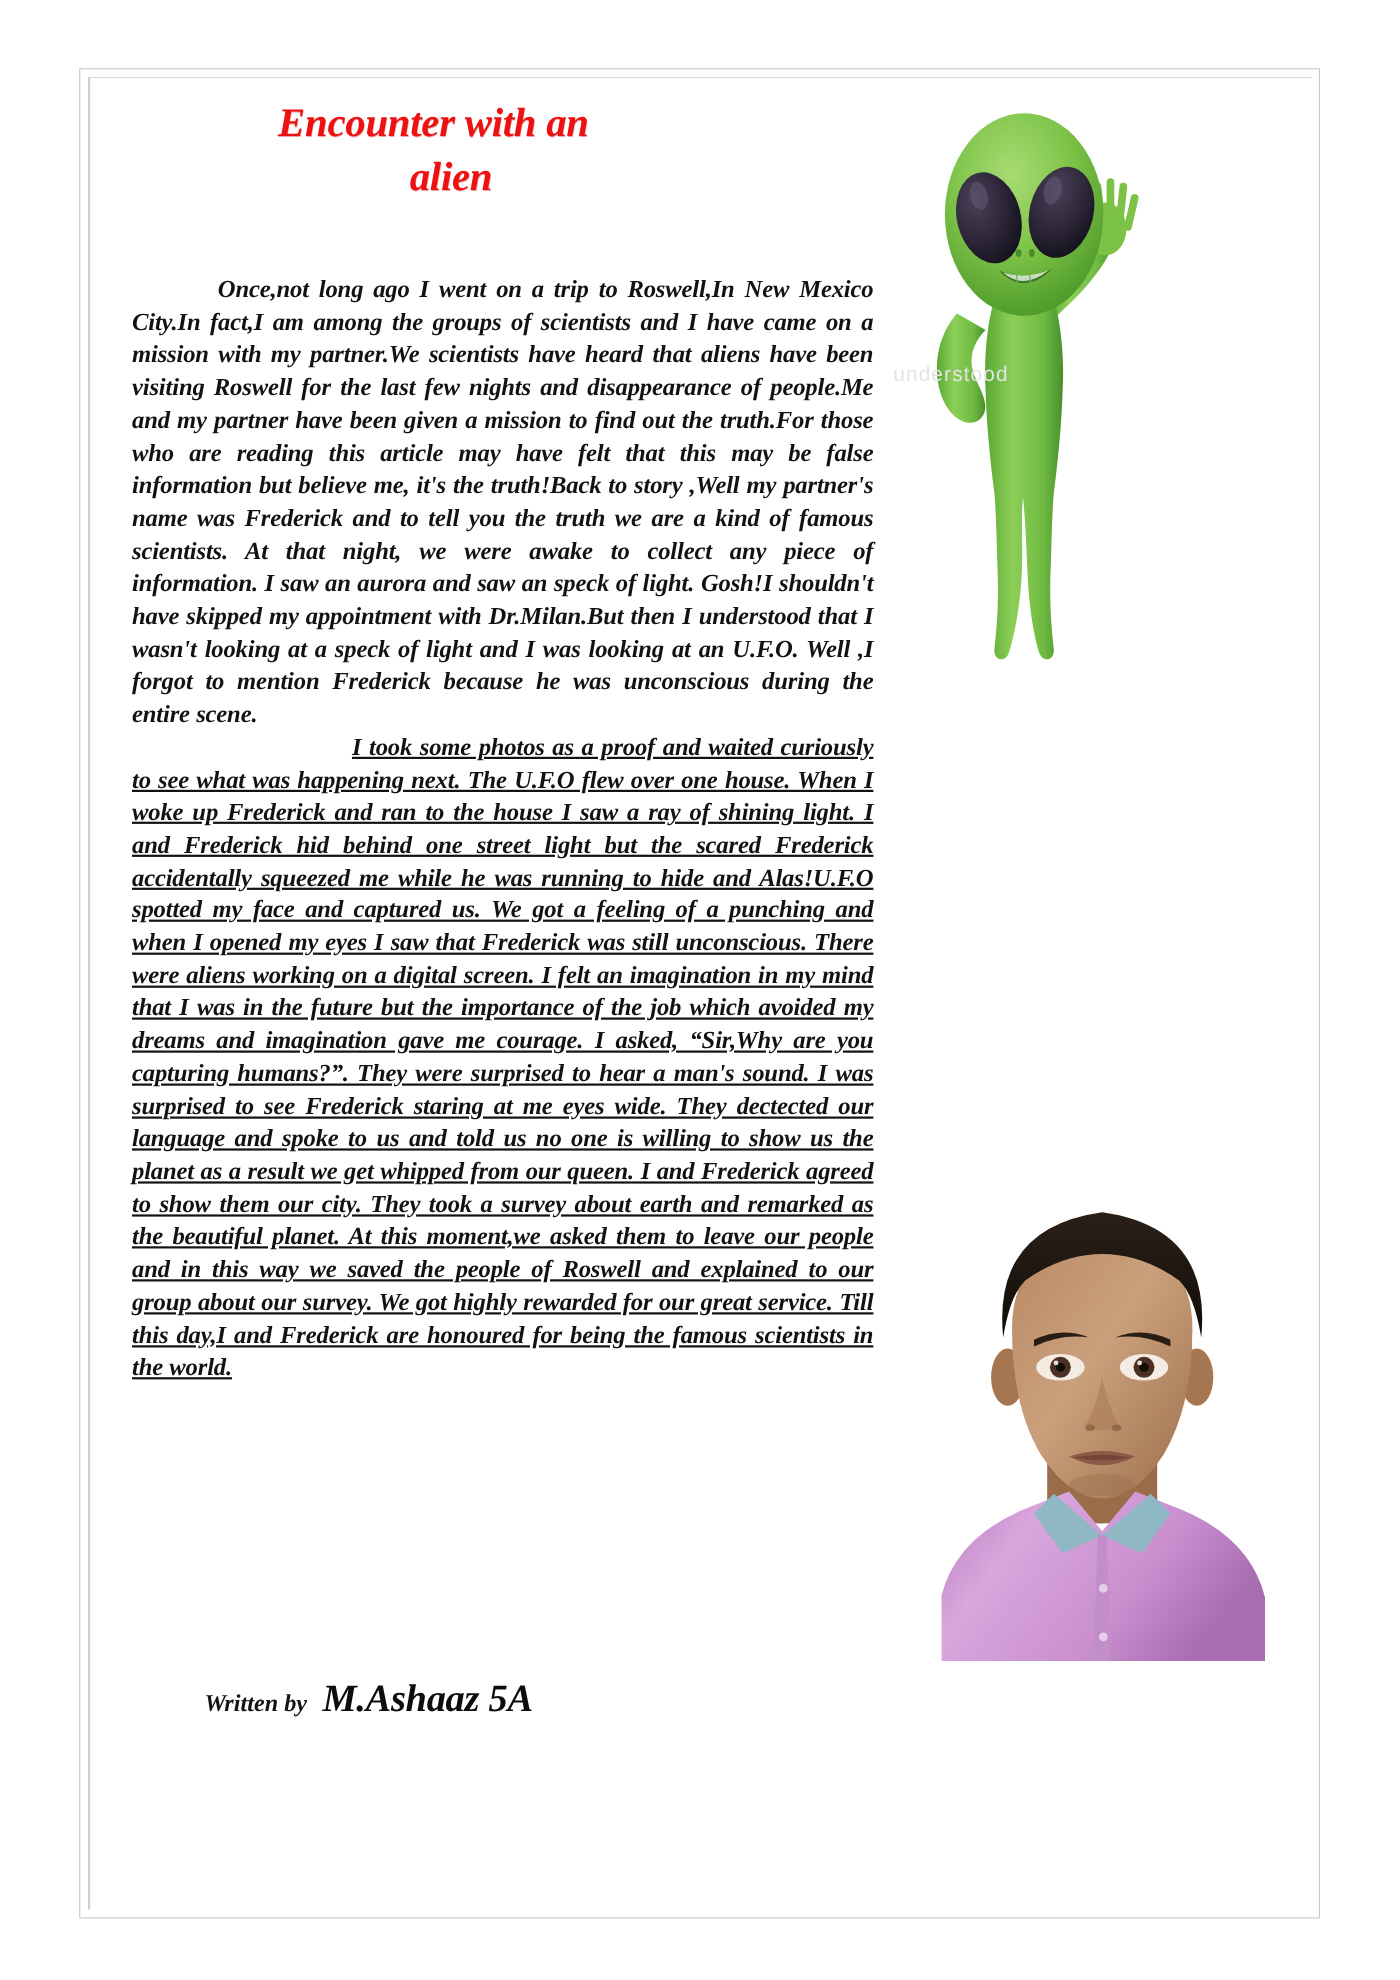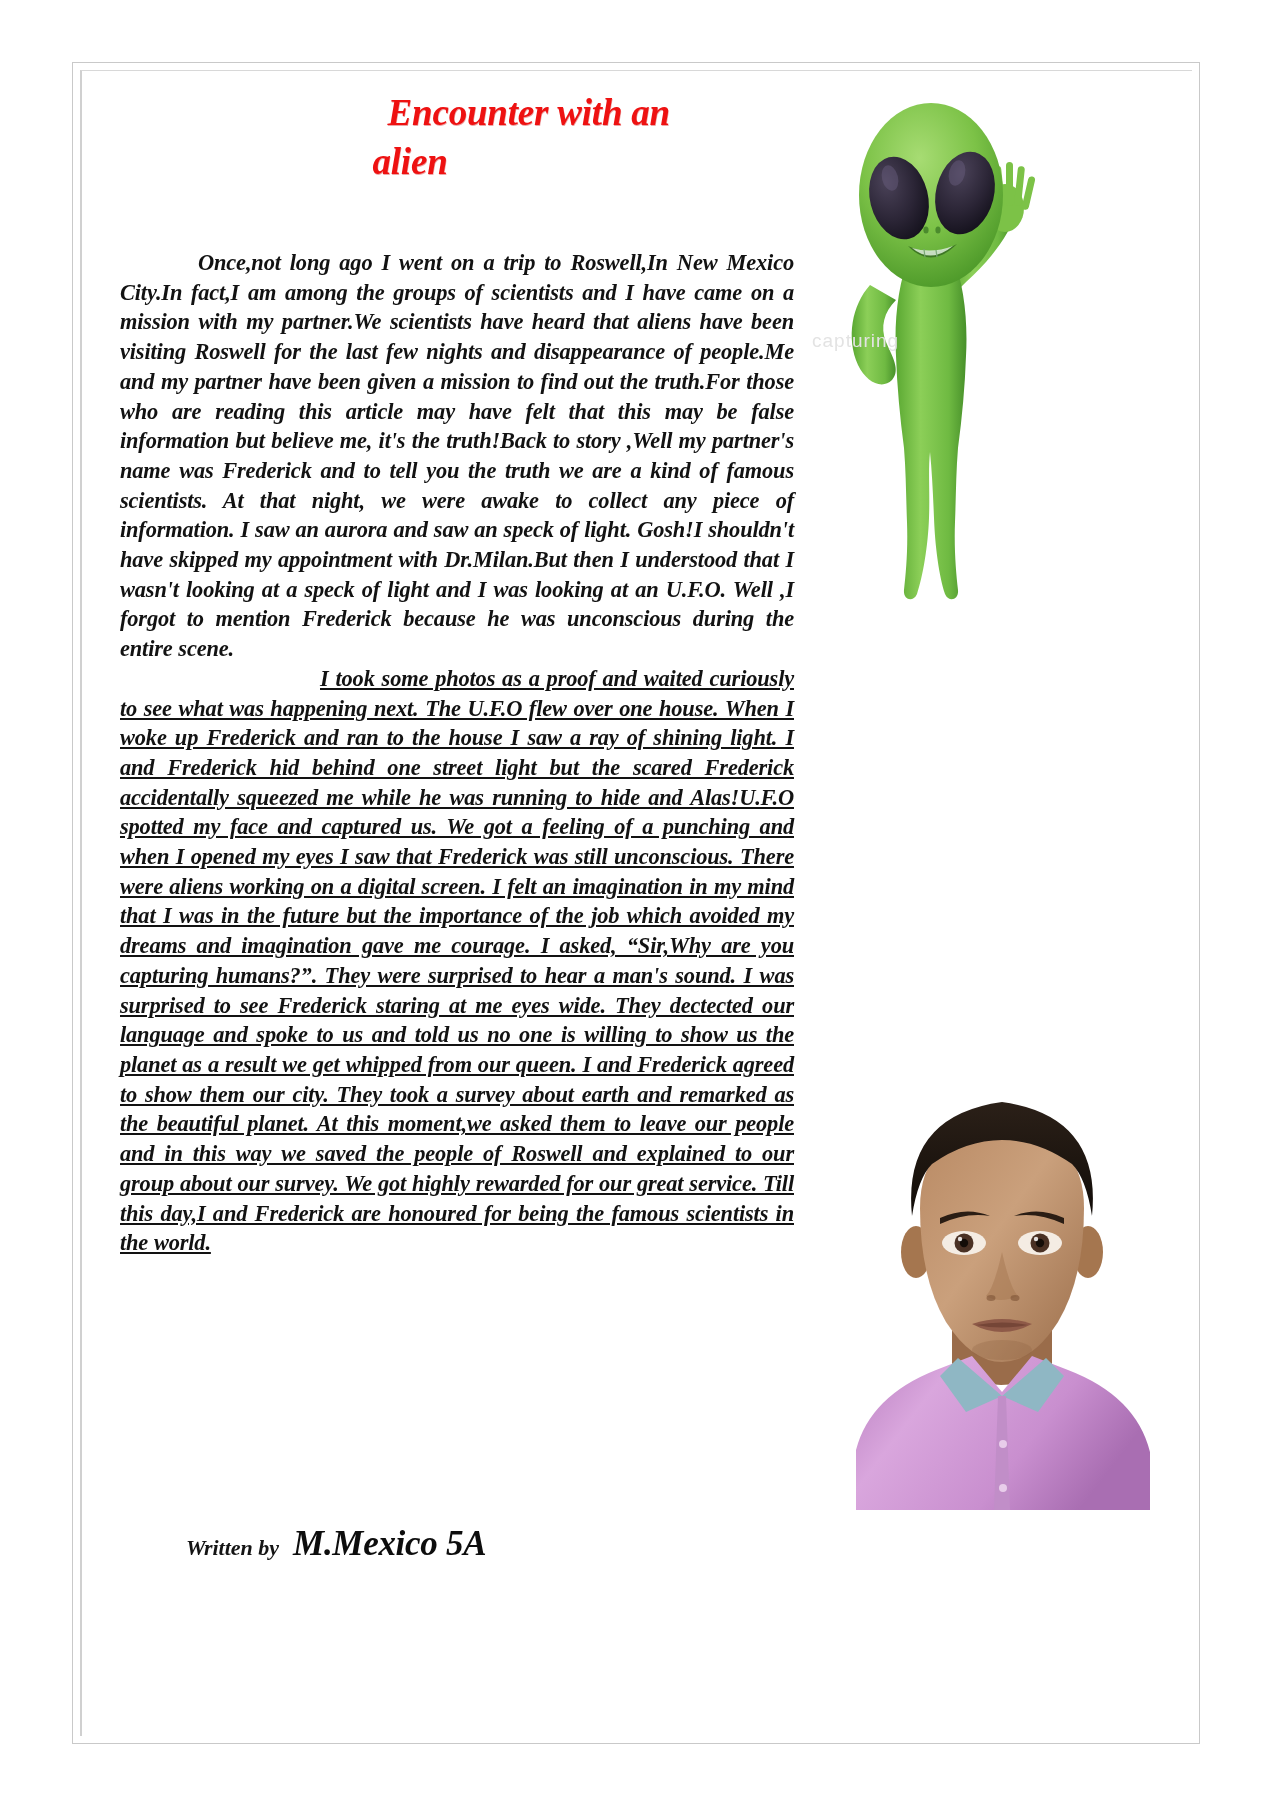--- a/index.html
+++ b/index.html
@@ -50,21 +50,21 @@
   .title-line {
     color: #ee1111;
     font-family: "Liberation Serif", "DejaVu Serif", serif;
     font-weight: bold;
     font-style: italic;
     font-size: 37px;
     line-height: 49px;
     letter-spacing: -0.2px;
     text-shadow: 0.5px 0.5px 0 rgba(200,0,0,0.35);
   }
-  .title-line.l1 { text-align: right; padding-left: 8px; }
+  .title-line.l1 { text-align: center; padding-left: 8px; }
   .title-line.l2 { text-align: center; padding-left: 40px; font-family: Liberation Serif, serif; }
 
   
   .body-col {
     position: absolute;
     left: 104px;
     top: 248px;
     width: 690px;
   }
   .para {
@@ -155,21 +155,21 @@
     <div class="title-line l2">alien</div>
   </div>
 
   <div class="body-col">
     <p class="para p1">Once,not long ago I went on a trip to Roswell,In New Mexico City.In fact,I am among the groups of scientists and I have came on a mission with my partner.We scientists have heard that aliens have been visiting Roswell for the last few nights and disappearance of people.Me and my partner have been given a mission to find out the truth.For those who are reading this article may have felt that this may be false information but believe me, it's the truth!Back to story ,Well my partner's name was Frederick and to tell you the truth we are a kind of famous scientists. At that night, we were awake to collect any piece of information. I saw an aurora and saw an speck of light. Gosh!I shouldn't have skipped my appointment with Dr.Milan.But then I understood that I wasn't looking at a speck of light and I was looking at an U.F.O. Well ,I forgot to mention Frederick because he was unconscious during the entire scene.</p>
     <p class="para p2">I took some photos as a proof and waited curiously to see what was happening next. The U.F.O flew over one house. When I woke up Frederick and ran to the house I saw a ray of shining light. I and Frederick hid behind one street light but the scared Frederick accidentally squeezed me while he was running to hide and Alas!U.F.O spotted my face and captured us. We got a feeling of a punching and when I opened my eyes I saw that Frederick was still  unconscious. There were aliens working on a digital screen. I felt an imagination in my mind that I was in the future but the importance of the job which avoided my dreams and imagination gave me courage. I asked, “Sir,Why are you capturing humans?”. They were surprised to hear a man's sound. I was surprised to see Frederick staring at me eyes wide. They dectected our language and spoke to us and told us no one is willing to show us the planet as a result we get whipped from our queen. I and Frederick agreed to show them our city. They took a survey about earth and remarked as the beautiful planet. At this moment,we asked them to leave our people and in this way we saved the people of Roswell and explained to our group about our survey. We got highly rewarded for our great service. Till this day,I and Frederick are honoured for being the famous scientists in the world.</p>
   </div>
 
   <div class="signature">
     <span class="sig-prefix">Written by</span>
-    <span class="sig-name">M.Mexico 5A</span>
+    <span class="sig-name">M.Ashaaz 5A</span>
   </div>
 
   <div class="alien-figure">
     <svg width="250" height="540" viewBox="0 0 250 540" xmlns="http://www.w3.org/2000/svg">
       <defs>
         <radialGradient id="headGrad" cx="42%" cy="30%" r="72%">
           <stop offset="0%" stop-color="#a7dc73"></stop>
           <stop offset="55%" stop-color="#7cc247"></stop>
           <stop offset="100%" stop-color="#4e9a2a"></stop>
         </radialGradient>
@@ -225,21 +225,21 @@
 
       <ellipse cx="126" cy="150" rx="2.6" ry="3.6" fill="#4b8b2d"></ellipse>
       <ellipse cx="138" cy="150" rx="2.6" ry="3.6" fill="#4b8b2d"></ellipse>
 
       <path d="M108 166 Q131 190 157 164 Q133 178 108 166 Z" fill="#3e7724"></path>
       <path d="M112 168 Q131 184 153 166 Q132 174 112 168 Z" fill="#dfeedd" opacity="0.85"></path>
       <line x1="124" y1="169" x2="125" y2="177" stroke="#7aa876" stroke-width="1.2"></line>
       <line x1="136" y1="170" x2="137" y2="177" stroke="#7aa876" stroke-width="1.2"></line>
     </svg>
   </div>
-  <div class="alien-watermark">capturing</div>
+  <div class="alien-watermark">understood</div>
 
   <div class="boy-photo">
     <svg width="330" height="470" viewBox="0 0 330 470" xmlns="http://www.w3.org/2000/svg">
       <defs>
         <linearGradient id="skinGrad" x1="0" y1="0" x2="1" y2="1">
           <stop offset="0%" stop-color="#b98a64"></stop>
           <stop offset="45%" stop-color="#caa07c"></stop>
           <stop offset="100%" stop-color="#9c6f4c"></stop>
         </linearGradient>
         <linearGradient id="hairGrad" x1="0" y1="0" x2="0" y2="1">

